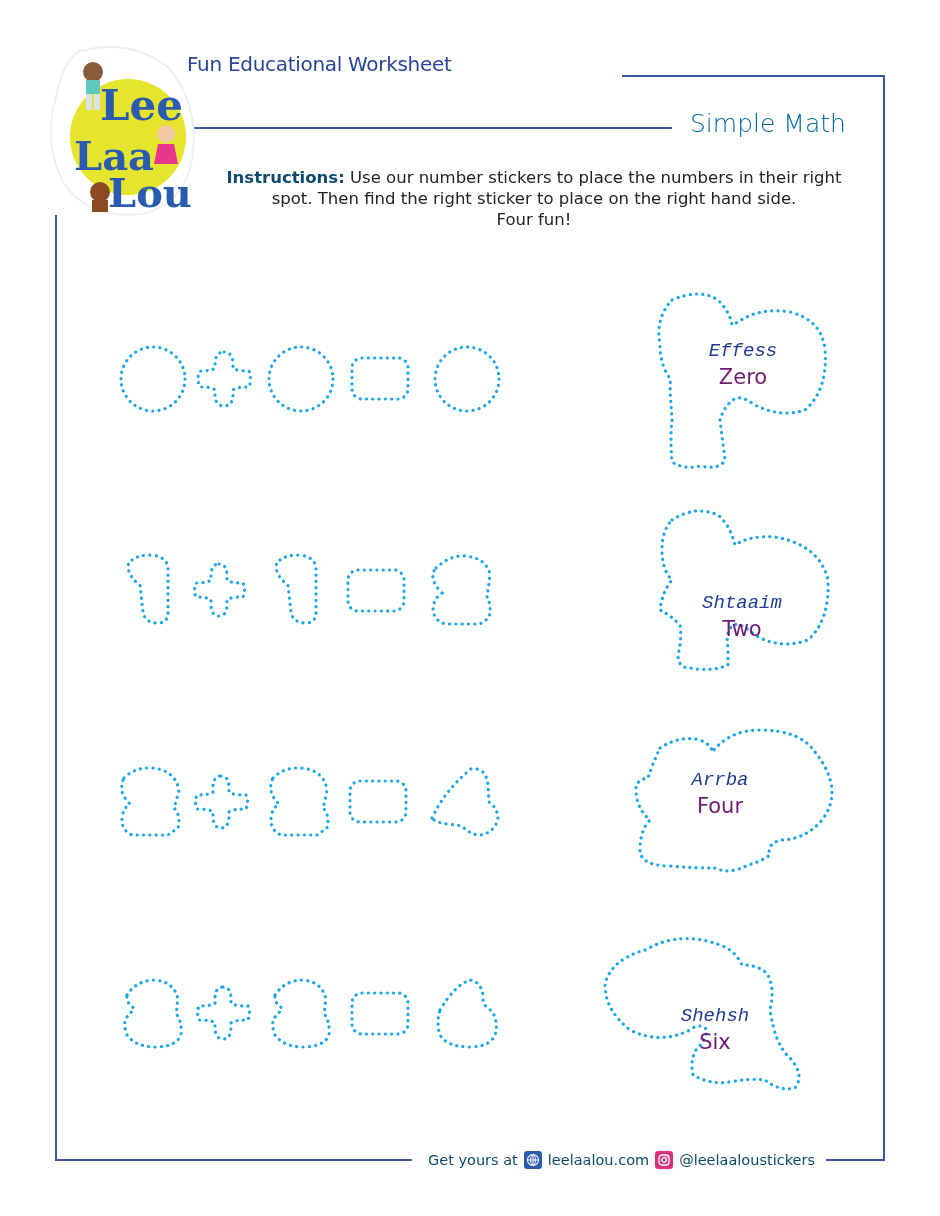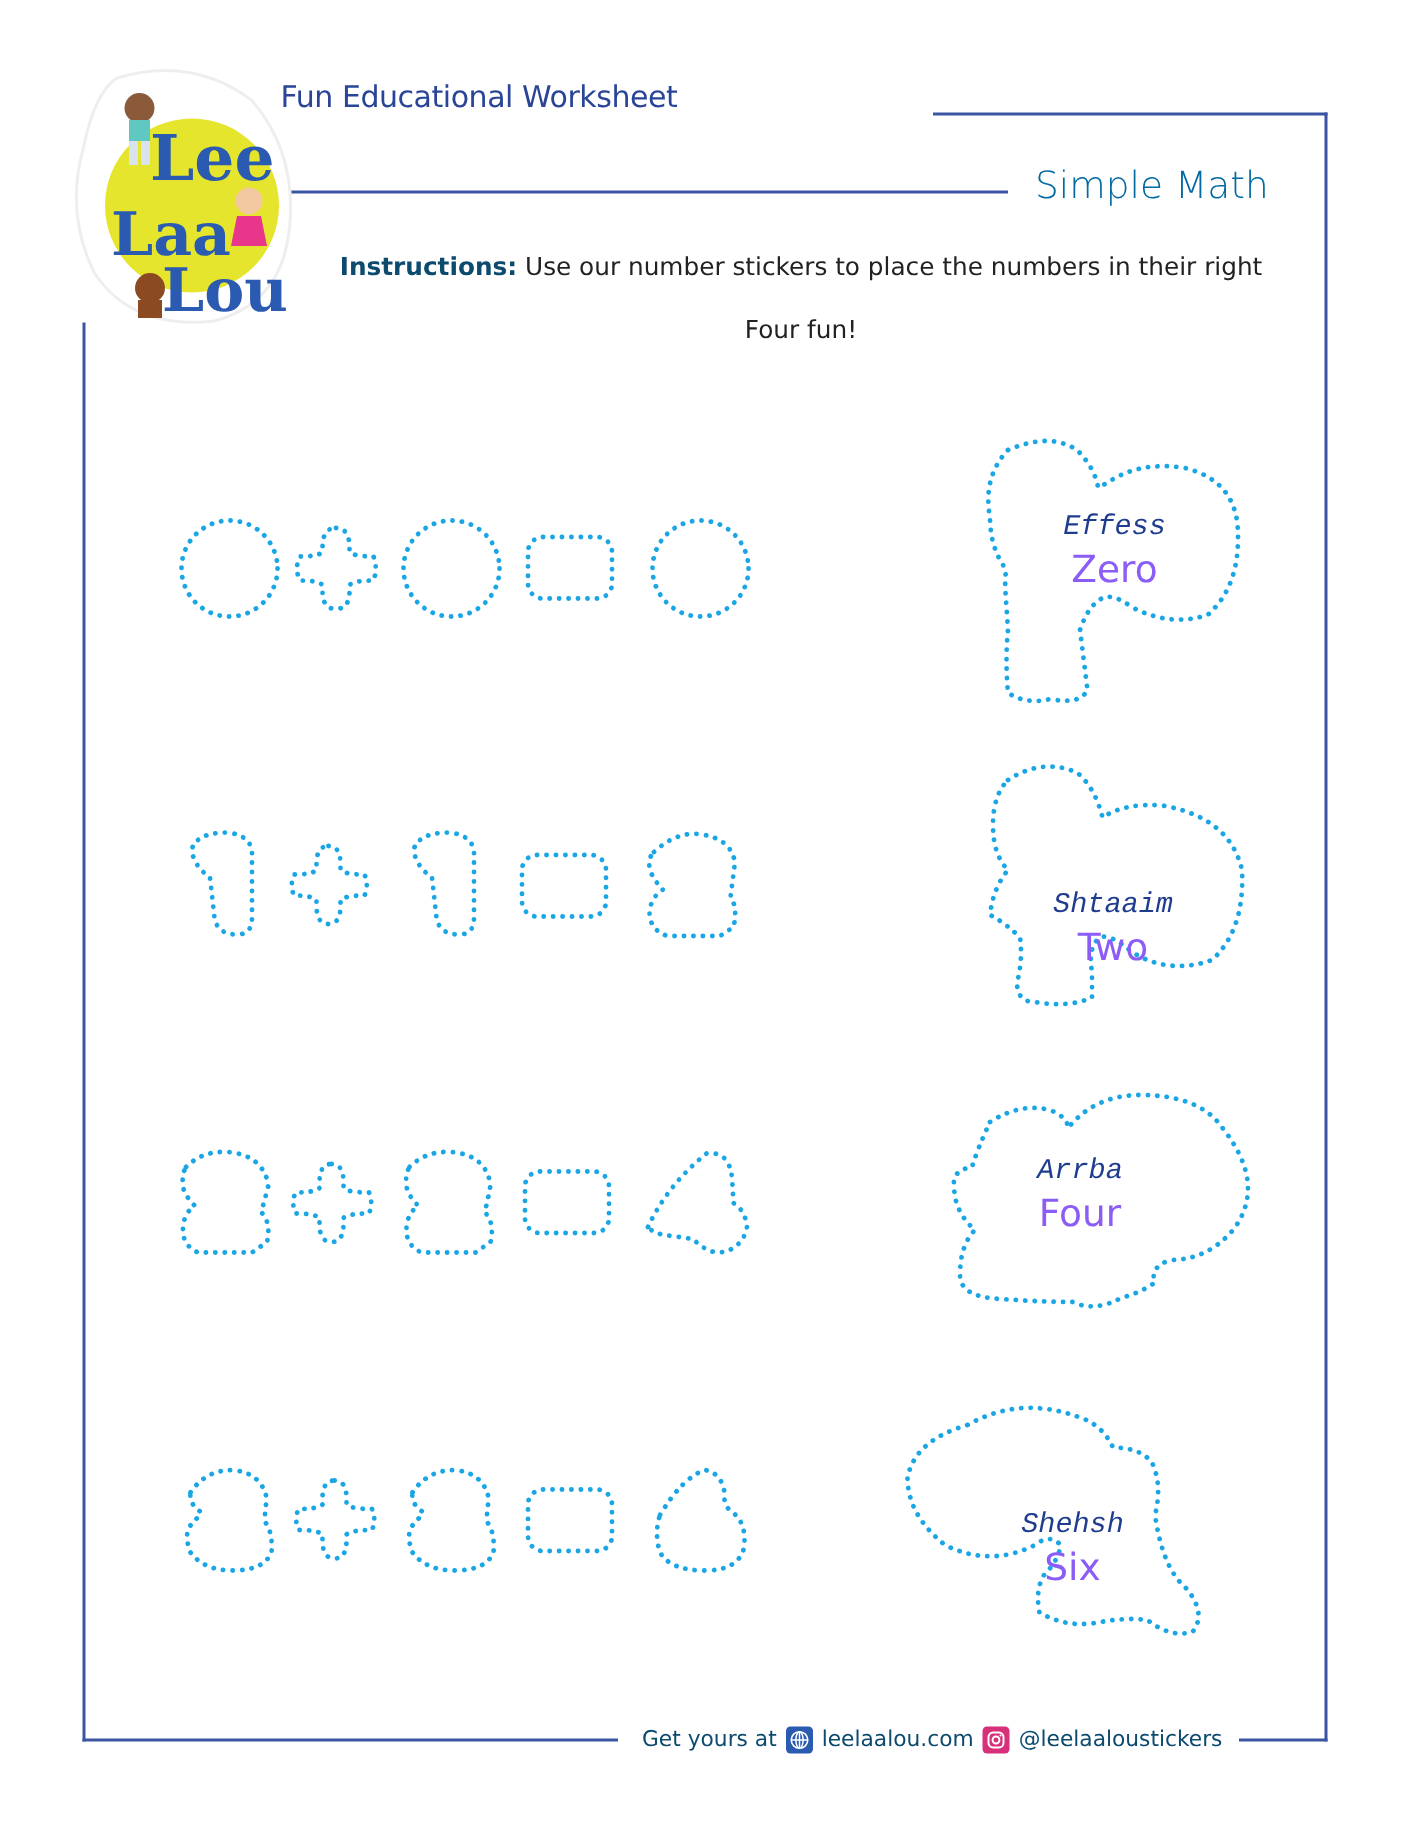--- a/index.html
+++ b/index.html
@@ -6,21 +6,21 @@
   body { width:940px; height:1216px; position:relative; overflow:hidden; font-family:"Liberation Sans", sans-serif; }
   .line { position:absolute; background:#3b55a3; }
   .title { position:absolute; left:187px; top:52px; font-size:20px; color:#2a4598; letter-spacing:-0.3px; white-space:nowrap; font-family:"DejaVu Sans", sans-serif; font-weight:normal; }
   .subtitle { position:absolute; left:690px; top:109px; font-size:25px; color:#0369a1; white-space:nowrap; font-family:"DejaVu Sans", sans-serif; font-weight:300; }
   .instructions { position:absolute; left:218px; top:167px; width:632px; text-align:center; font-size:16.5px; line-height:21px; color:#222; font-family:"DejaVu Sans", sans-serif; }
   .instructions b { font-weight:bold; color:#0c4a6e; }
   .logo { position:absolute; left:48px; top:42px; width:150px; height:175px; }
   svg.shapes { position:absolute; left:0; top:0; }
   .label-box { position:absolute; text-align:center; width:140px; }
   .label-word { font-style:italic; font-size:19px; color:#1f3c8f; display:block; font-family:Liberation Mono, monospace; }
-  .label-en { font-size:25px; color:#8b5cf6; display:block; font-family:"DejaVu Sans", sans-serif; margin-top:3px; }
+  .label-en { font-size:21px; color:#701a75; display:block; font-family:"DejaVu Sans", sans-serif; margin-top:3px; }
   .footer { position:absolute; left:428px; top:1149px; height:22px; display:flex; align-items:center; gap:6px; font-size:14.5px; color:#0c4a6e; white-space:nowrap; font-family:"DejaVu Sans", sans-serif; }
   .icon-web { width:18px; height:18px; background:#2a5bb0; border-radius:3px; display:inline-flex; align-items:center; justify-content:center; }
   .icon-ig { width:18px; height:18px; background:#d6317a; border-radius:3px; display:inline-flex; align-items:center; justify-content:center; }
 </style>
 </head>
 <body>
 
 <div class="line" style="left:622px; top:75px; width:263px; height:2px;"></div>
 <div class="line" style="left:883px; top:75px; width:2px; height:1086px;"></div>
 <div class="line" style="left:55px; top:215px; width:2px; height:946px;"></div>
@@ -47,21 +47,21 @@
     <circle cx="52" cy="150" r="10" fill="#8b4a22"></circle>
     <rect x="44" y="158" width="16" height="12" fill="#8b4a22"></rect>
   </svg>
 </div>
 
 <div class="title">Fun Educational Worksheet</div>
 <div class="subtitle">Simple Math</div>
 
 <div class="instructions">
   <b>Instructions:</b><span> Use our number stickers to place the numbers in their right</span><br>
-  <br>
+  <span>spot. Then find the right sticker to place on the right hand side.</span><br>
   <span>Four fun!</span>
 </div>
 
 <svg class="shapes" width="940" height="1216" viewBox="0 0 940 1216">
   <g fill="none" stroke="#1aa6e4" stroke-width="3.2" stroke-linecap="round" stroke-dasharray="0.1 6.2">
 
     <g>
       <circle cx="153" cy="379" r="32"></circle>
       <path d="M224 352 Q233 352 233 365 L233 368 Q236 371 249 371 Q252 379 249 387 Q236 387 233 390 L233 394 Q233 406 224 406 Q215 406 215 394 L215 390 Q212 387 200 387 Q196 379 200 371 Q212 371 215 368 L215 365 Q215 352 224 352Z"></path>
       <circle cx="301" cy="379" r="32"></circle>

